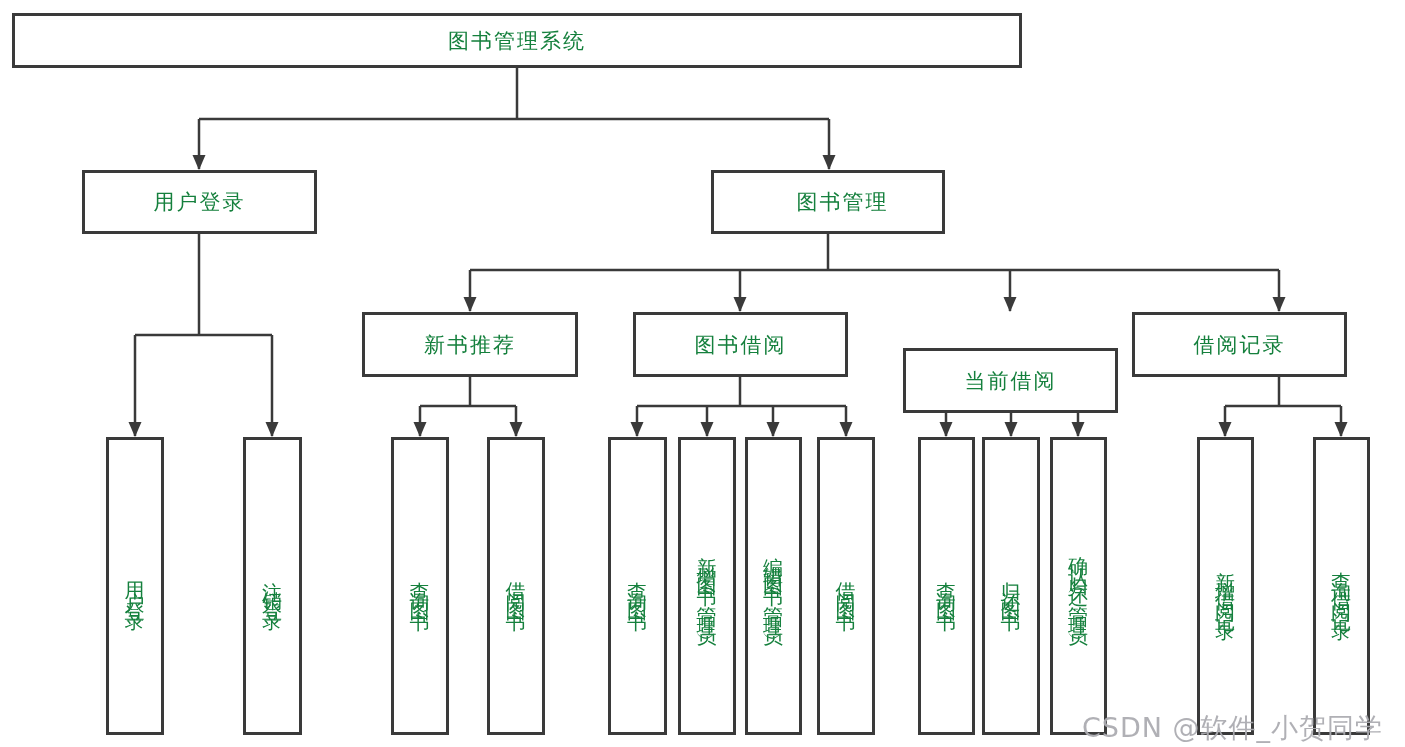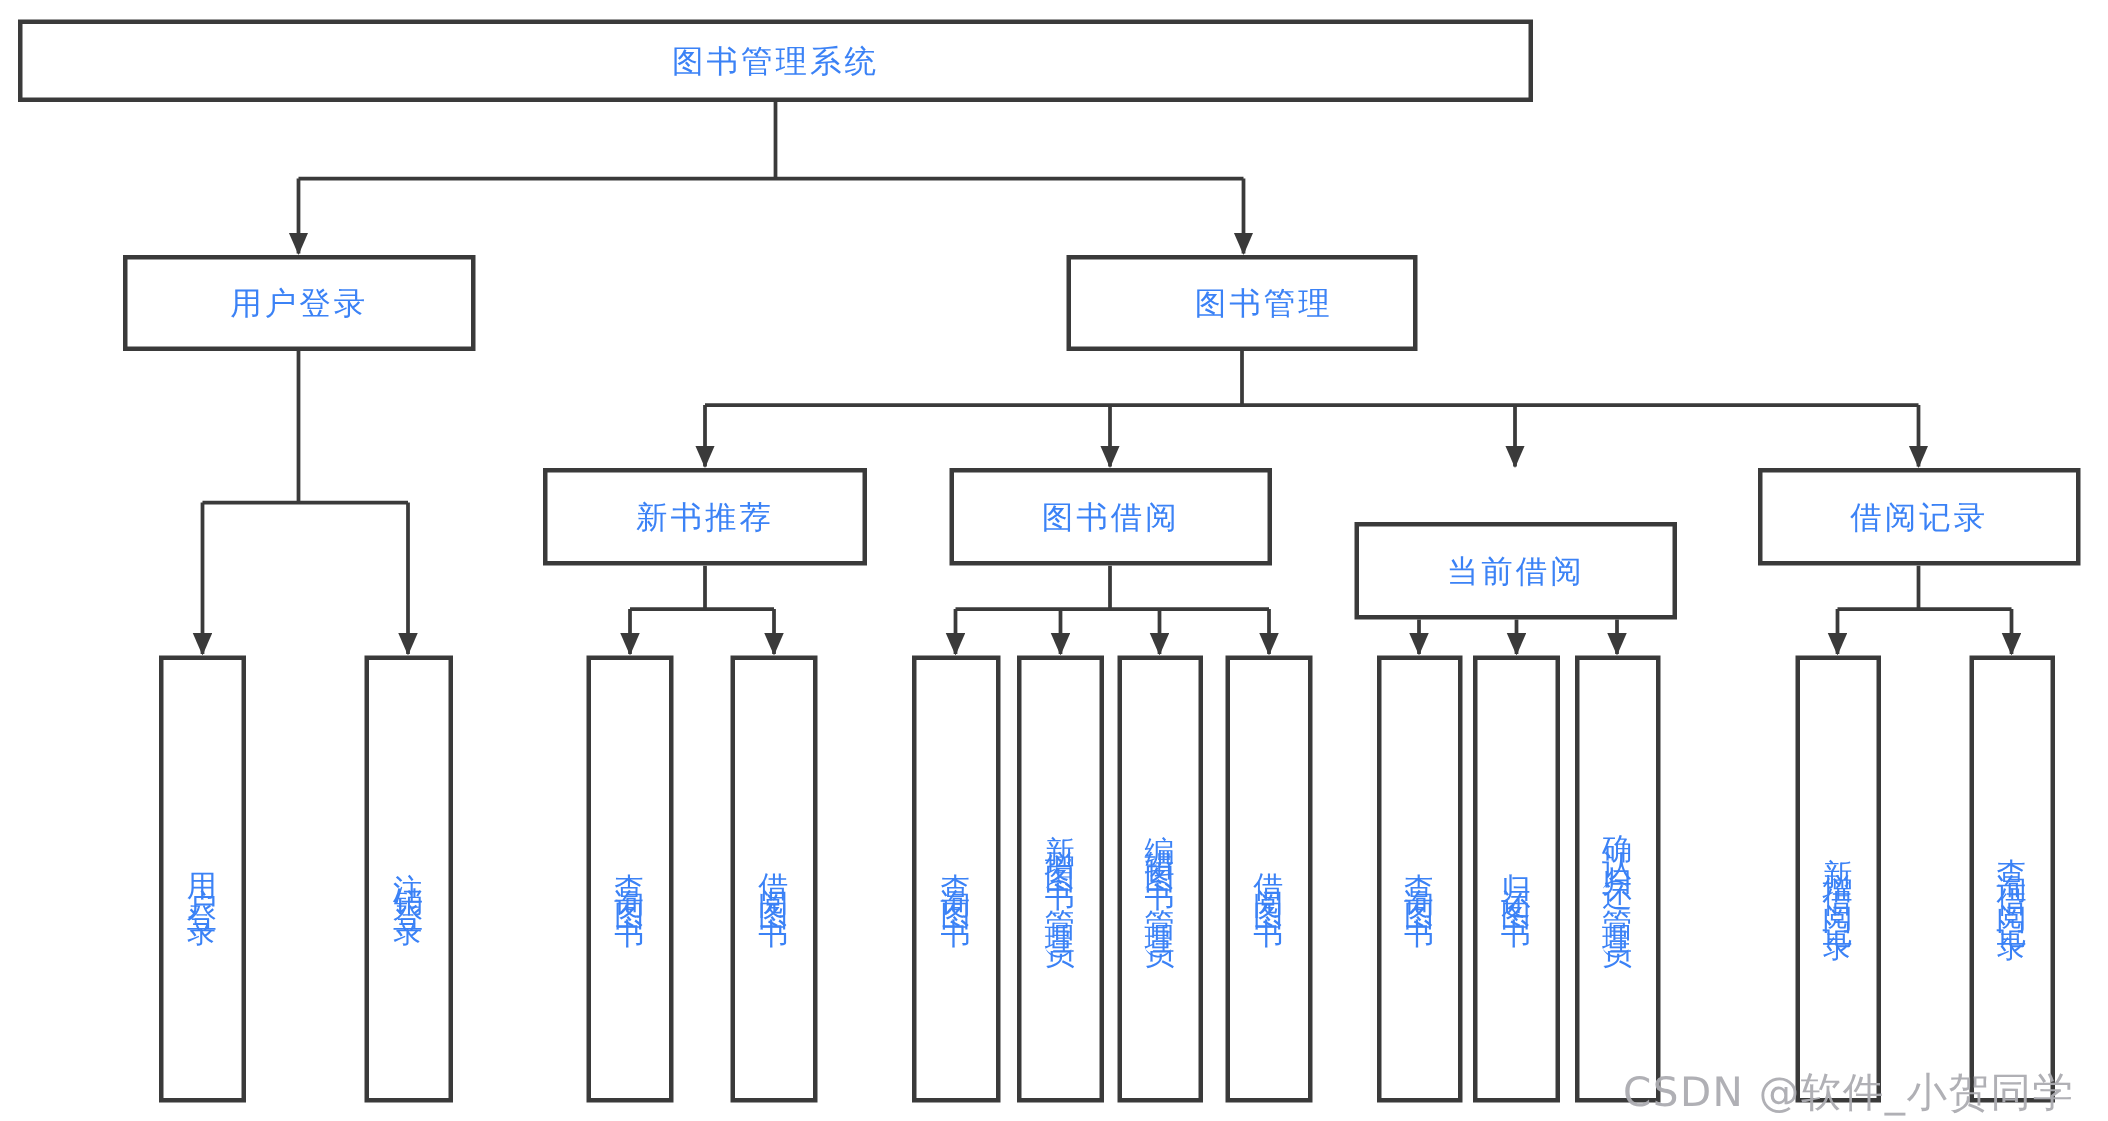--- a/index.html
+++ b/index.html
@@ -14,21 +14,21 @@
   #connectors {
     position: absolute;
     left: 0; top: 0;
     pointer-events: none;
   }
   .box {
     position: absolute;
     box-sizing: border-box;
     border: 3px solid #3a3a3a;
     background: #ffffff;
-    color: #3b82f6;
+    color: #15803d;
     display: flex;
     align-items: center;
     justify-content: center;
   }
   .h-box { font-size: 21px; letter-spacing: 2px; }
   .v-box {
     writing-mode: vertical-rl;
     text-orientation: mixed;
     font-size: 20px;
     letter-spacing: 0.5em;
@@ -36,21 +36,21 @@
     top: 437px;
     height: 298px;
   }
   .root-box   { left: 12px;  top: 13px;  width: 1010px; height: 55px; }
   .lvl1-login { left: 82px;  top: 170px; width: 235px;  height: 64px; }
   .lvl1-mgmt  { left: 711px; top: 170px; width: 234px;  height: 64px; padding-left: 29px; }
   .lvl2 { top: 312px; height: 65px; }
   .lvl2-newbook { left: 362px;  width: 216px; }
   .lvl2-borrow  { left: 633px;  width: 215px; }
   .lvl2-current { left: 903px;  width: 215px; margin-top: 36px; }
-  .lvl2-record  { left: 1172px; width: 215px; }
+  .lvl2-record  { left: 1132px; width: 215px; }
   .leaf-ul1 { left: 106px;  width: 58px; }
   .leaf-ul2 { left: 243px;  width: 59px; }
   .leaf-nb1 { left: 391px;  width: 58px; }
   .leaf-nb2 { left: 487px;  width: 58px; }
   .leaf-bb1 { left: 608px;  width: 59px; }
   .leaf-bb2 { left: 678px;  width: 58px; }
   .leaf-bb3 { left: 745px;  width: 57px; }
   .leaf-bb4 { left: 817px;  width: 58px; }
   .leaf-cb1 { left: 918px;  width: 57px; }
   .leaf-cb2 { left: 982px;  width: 58px; }

